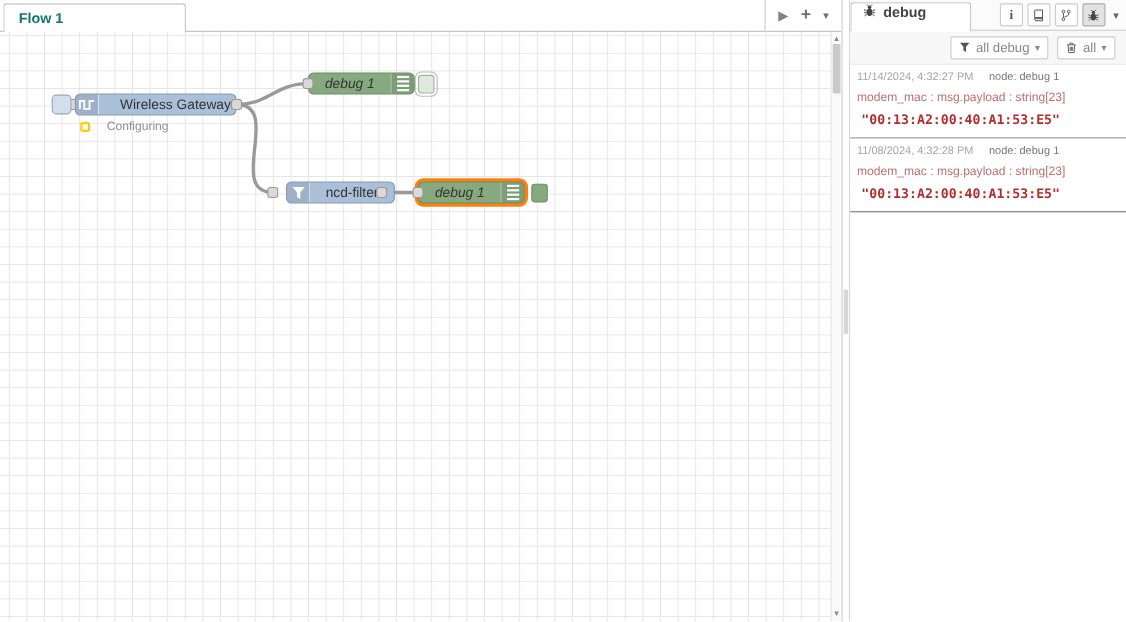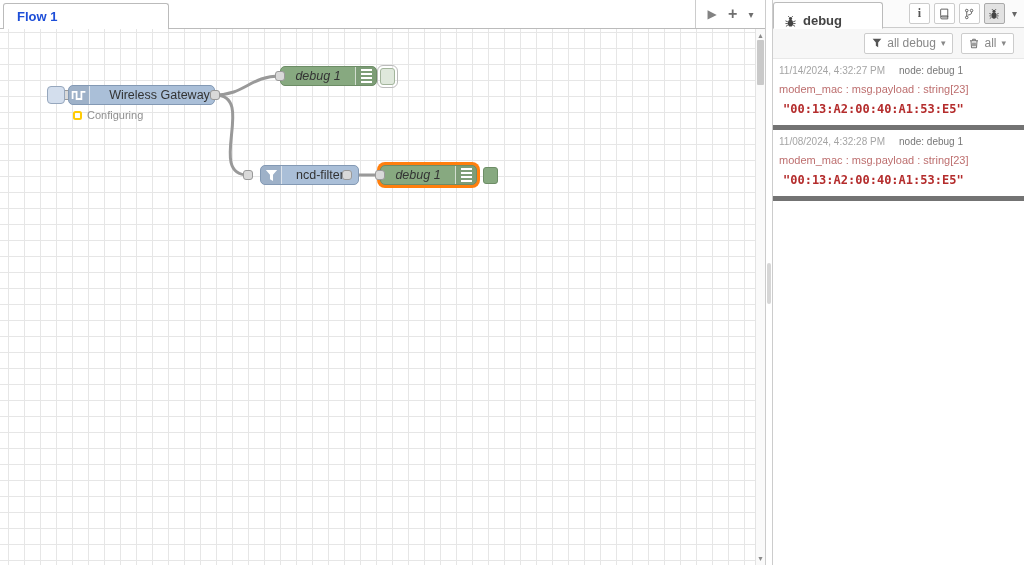--- a/index.html
+++ b/index.html
@@ -6,21 +6,21 @@
   html,body { width:1024px; height:565px; overflow:hidden; background:#fff;
     font-family:"Liberation Sans", sans-serif; }
   .app { position:relative; width:1024px; height:565px; background:#fff; }
 
   
   .tabstrip { position:absolute; left:0; top:0; width:765px; height:29px;
     background:#fff; border-bottom:1px solid #bbb; }
   .flow-tab { position:absolute; left:3px; top:3px; width:166px; height:26px;
     background:#fff; border:1px solid #bbb; border-bottom:none;
     border-radius:3px 3px 0 0; display:flex; align-items:center; padding-left:13px;
-    font-size:13px; font-weight:bold; color:#1d4ed8; z-index:2; }
+    font-size:13px; font-weight:bold; color:#0f766e; z-index:2; }
   .strip-tools { position:absolute; right:0; top:0; width:70px; height:28px;
     border-left:1px solid #ccc; display:flex; align-items:center;
     justify-content:space-around; padding:0 6px; }
   .strip-tools .glyph { color:#828282; font-size:12px; cursor:pointer; }
   .strip-tools .glyph.plus { font-size:16px; font-weight:bold; color:#6e6e6e; }
   .strip-tools .glyph.chev { font-size:10px; color:#6e6e6e; }
 
   
   .canvas { position:absolute; left:0; top:29px; width:755px; height:536px;
     background-color:#fff;
@@ -48,21 +48,21 @@
     border:1px solid #999; border-radius:3px; z-index:4; cursor:crosshair; }
 
   .inject-btn { position:absolute; width:18px; height:18px; background:#d3deed;
     border:1px solid #96a7bd; border-radius:4px; z-index:2; cursor:pointer; }
   .dbg-btn { position:absolute; width:15px; height:17px; border-radius:3px;
     z-index:2; cursor:pointer; }
   .dbg-btn.off { background:#dfe8dc; border:1px solid #a3b59c;
     outline:1px solid #bbb; outline-offset:2px; }
   .dbg-btn.on { background:#87a980; border:1px solid #6d8d66; }
 
-  .status { position:absolute; display:flex; align-items:center; gap:5px;
+  .status { position:absolute; display:flex; align-items:center; gap:15px;
     z-index:3; }
   .status-ring { width:9px; height:9px; border:2.5px solid #ffcb05;
     border-radius:2.5px; background:#fff; }
   .status-text { font-size:11px; color:#8f8f8f; }
 
   .hamburger { display:flex; flex-direction:column; gap:2px; }
   .hamburger i { display:block; width:11px; height:2px; background:#fff; }
 
   
   .vscroll { position:absolute; left:755px; top:29px; width:10px; height:536px;
@@ -79,41 +79,41 @@
   .splitter .grip { position:absolute; left:1px; top:263px; width:4px;
     height:41px; background:#d6d6d6; border-radius:2px; }
 
   
   .sidebar { position:absolute; left:773px; top:0; width:251px; height:565px;
     background:#fff; }
   .side-tabbar { position:relative; height:28px; background:#fbfbfb;
     border-bottom:1px solid #ccc; }
   .side-tab { position:absolute; left:0; top:2px; height:27px; width:110px;
     background:#fff; border:1px solid #bbb; border-bottom:1px solid #fff;
-    border-radius:3px 3px 0 0; display:flex; align-items:flex-end; gap:6px;
+    border-radius:3px 3px 0 0; display:flex; align-items:flex-start; gap:6px;
     padding-left:10px; font-size:13px; font-weight:bold; color:#444; z-index:2;
     cursor:pointer; }
   .side-btns { position:absolute; right:4px; top:3px; display:flex; gap:4px;
     align-items:center; }
   .sq-btn { width:21px; height:21px; border:1px solid #ccc; border-radius:2px;
     background:#fff; color:#555; display:flex; align-items:center;
     justify-content:center; font-size:12px; cursor:pointer; }
   .sq-btn.active { background:#e2e2e2; border-color:#aaa; }
   .sq-btn.info { font-family:"Liberation Serif", serif; font-weight:bold; }
   .more-chev { font-size:10px; color:#666; padding:0 3px; cursor:pointer; }
 
   .filter-row { height:30px; background:#f7f7f7; display:flex; gap:8px;
     align-items:center; justify-content:flex-end; padding-right:10px; }
   .pill-btn { display:flex; align-items:center; gap:5px; height:21px;
     padding:0 7px; background:#fff; border:1px solid #ccc; border-radius:2px;
     font-size:12px; color:#888; cursor:pointer; }
   .pill-btn .chev { font-size:9px; color:#888; }
 
   .messages { border-top:1px solid #e8e8e8; }
-  .msg { padding:6px 24px 9px 6px; border-bottom:5px solid #737373;
+  .msg { padding:6px 24px 9px 6px; border-bottom:1px solid #737373;
     background:#fff; }
   .msg .meta { font-size:10px; color:#a5a5a5; }
   .msg .meta .nodename { color:#777; margin-left:14px; }
   .msg .prop { font-size:11px; color:#bd6e6e; margin-top:7px; }
   .msg .value { font-family:"DejaVu Sans Mono", monospace; font-size:12px;
     font-weight:bold; color:#b42c2c; margin-top:7px; padding-left:4px; }
 
   svg.ic { display:block; }
 </style>
 </head>

